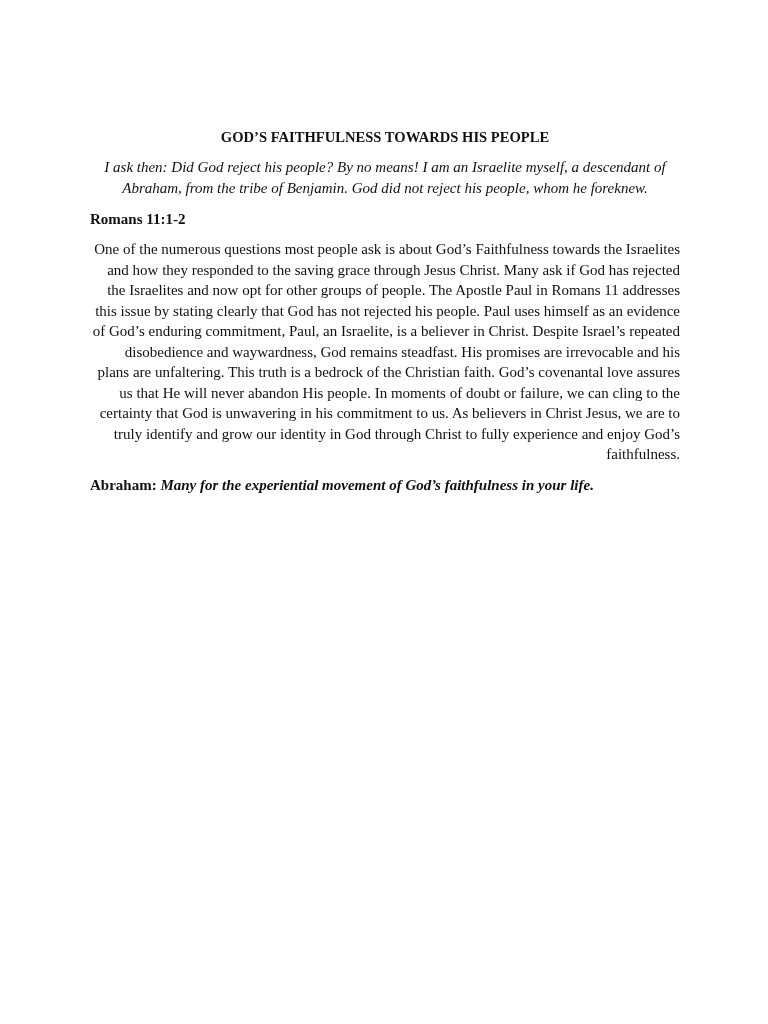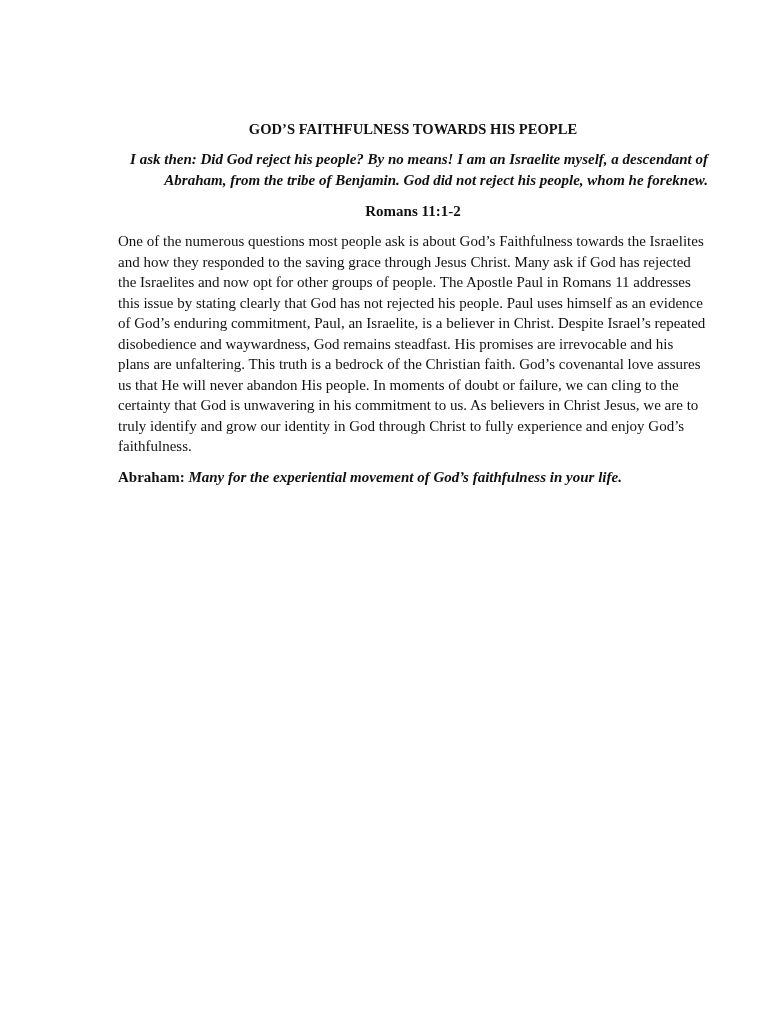--- a/index.html
+++ b/index.html
@@ -1,35 +1,35 @@
 <!DOCTYPE html>
 <html><head>
   <meta charset="utf-8">
   <style>
     html, body { margin: 0; padding: 0; background: #ffffff; }
     body { width: 768px; height: 1024px; position: relative; overflow: hidden; }
     .page {
-      position: absolute; left: 90px; top: 119px; width: 590px;
-      font-family: "Liberation Serif", serif; color: #111111; font-size: 15px; margin-left: 28px;
+      position: absolute; left: 90px; top: 127px; width: 590px;
+      font-family: "Liberation Serif", serif; color: #111111; font-size: 15px;
     }
     .title {
       text-align: center; font-weight: bold; font-size: 14.6px;
       line-height: 20px; margin: 0 0 10px 0; letter-spacing: 0;
     }
     .verse {
-      text-align: right; font-weight: bold; font-style: italic;
+      text-align: center; font-weight: normal; font-style: italic;
       font-size: 15px; line-height: 21px; margin: 0 0 10px 0;
     }
     .ref {
-      text-align: center; font-weight: bold; font-size: 15px;
+      text-align: left; font-weight: bold; font-size: 15px;
       line-height: 20px; margin: 0 0 10px 0;
     }
     .body {
       font-size: 15px; line-height: 20.5px; margin: 0 0 10px 0;
-      text-align: left;
+      text-align: right;
     }
     .prayer { font-size: 15px; line-height: 20px; margin: 0; }
     .prayer .label { font-weight: bold; }
     .prayer .text { font-weight: bold; font-style: italic; }
   </style>
 </head>
 <body>
 
 <div class="page">
   <p class="title">GOD’S FAITHFULNESS TOWARDS HIS PEOPLE</p>

